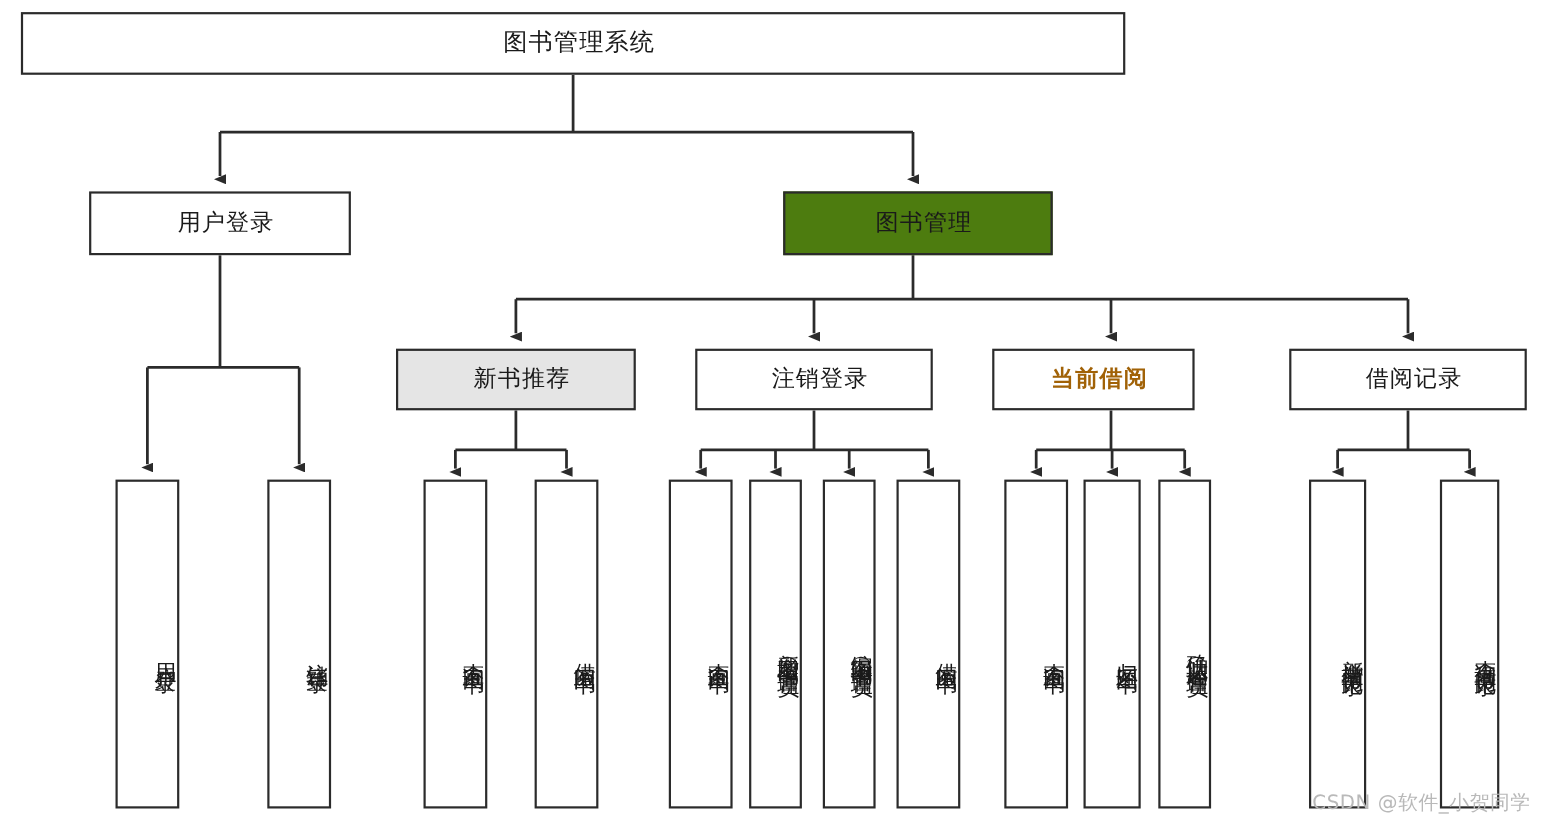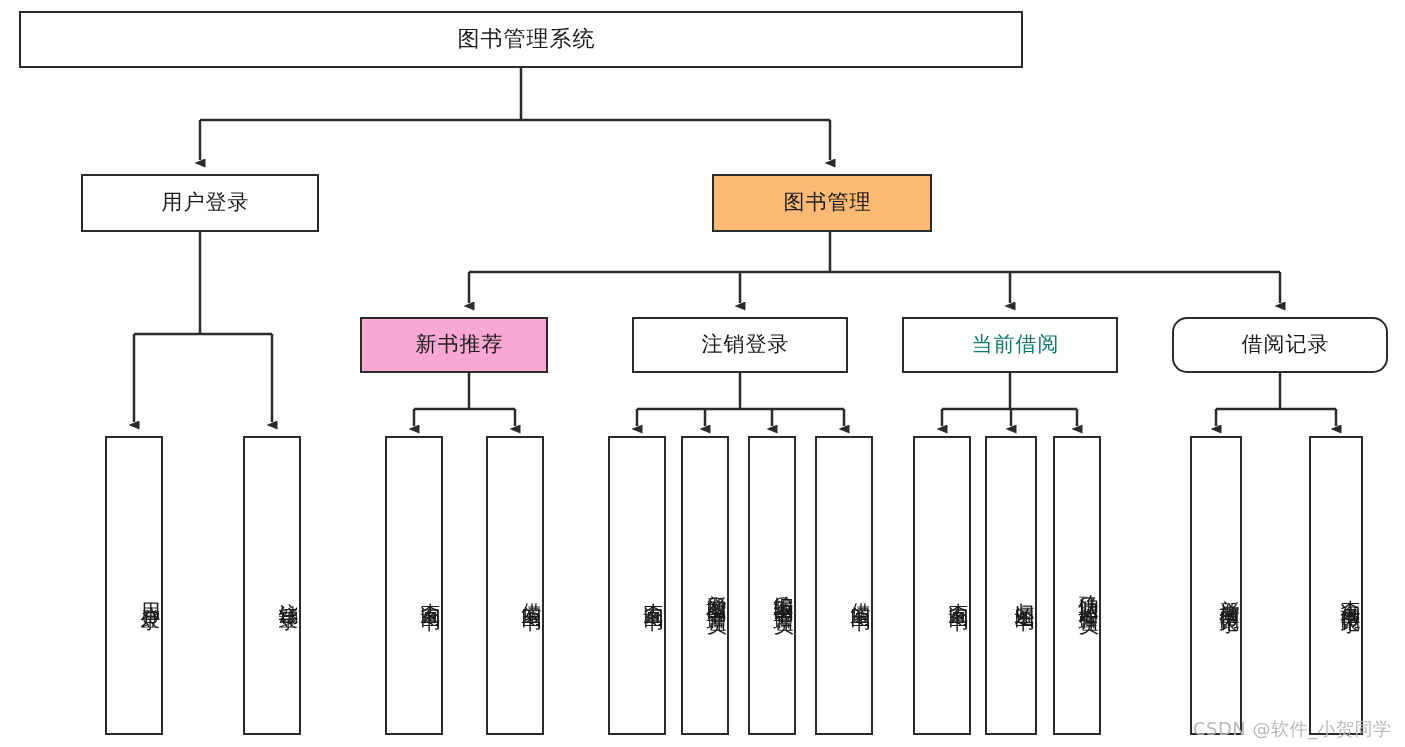--- a/index.html
+++ b/index.html
@@ -123,34 +123,34 @@
     </g>
   </svg>
 
   <div class="node horiz root" style="left: 19px; top: 11px; width: 1004px; height: 57px; border-color: rgb(43, 43, 43); background: rgb(255, 255, 255); color: rgb(26, 26, 26);">
     <span>图书管理系统</span>
   </div>
 
   <div class="node horiz" style="left: 81px; top: 174px; width: 238px; height: 58px; border-color: rgb(43, 43, 43); background: rgb(255, 255, 255); color: rgb(26, 26, 26);">
     <span>用户登录</span>
   </div>
-  <div class="node horiz" style="left: 712px; top: 174px; width: 220px; height: 58px; border-color: rgb(43, 43, 43); background: #fdba74; color: rgb(26, 26, 26);">
+  <div class="node horiz" style="left: 712px; top: 174px; width: 245px; height: 58px; border-color: rgb(43, 43, 43); background: #4d7c0f; color: rgb(26, 26, 26);">
     <span>图书管理</span>
   </div>
 
-  <div class="node horiz" style="left: 360px; top: 317px; width: 188px; height: 56px; border-color: rgb(43, 43, 43); background: #f9a8d4; color: rgb(26, 26, 26);">
+  <div class="node horiz" style="left: 360px; top: 317px; width: 218px; height: 56px; border-color: rgb(43, 43, 43); background: #e5e5e5; color: rgb(26, 26, 26);">
     <span>新书推荐</span>
   </div>
   <div class="node horiz" style="left: 632px; top: 317px; width: 216px; height: 56px; border-color: rgb(43, 43, 43); background: rgb(255, 255, 255); color: rgb(26, 26, 26);">
     <span>注销登录</span>
   </div>
-  <div class="node horiz" style="left: 902px; top: 317px; width: 216px; height: 56px; border-color: rgb(43, 43, 43); background: rgb(255, 255, 255); color: #0f766e;">
+  <div class="node horiz" style="left: 902px; top: 317px; width: 184px; height: 56px; border-color: rgb(43, 43, 43); background: rgb(255, 255, 255); color: #a16207; font-weight: bold;">
     <span>当前借阅</span>
   </div>
-  <div class="node horiz" style="left: 1172px; top: 317px; width: 216px; height: 56px; border-color: rgb(43, 43, 43); background: rgb(255, 255, 255); color: rgb(26, 26, 26); border-radius: 15px;">
+  <div class="node horiz" style="left: 1172px; top: 317px; width: 216px; height: 56px; border-color: rgb(43, 43, 43); background: rgb(255, 255, 255); color: rgb(26, 26, 26);">
     <span>借阅记录</span>
   </div>
 
   <div class="node vert" style="left: 105px; top: 436px; width: 58px; height: 299px; border-color: rgb(43, 43, 43); background: rgb(255, 255, 255); color: rgb(26, 26, 26);">
     <span class="vlabel">用户登录</span>
   </div>
   <div class="node vert" style="left: 243px; top: 436px; width: 58px; height: 299px; border-color: rgb(43, 43, 43); background: rgb(255, 255, 255); color: rgb(26, 26, 26);">
     <span class="vlabel">注销登录</span>
   </div>
   <div class="node vert" style="left: 385px; top: 436px; width: 58px; height: 299px; border-color: rgb(43, 43, 43); background: rgb(255, 255, 255); color: rgb(26, 26, 26);">

